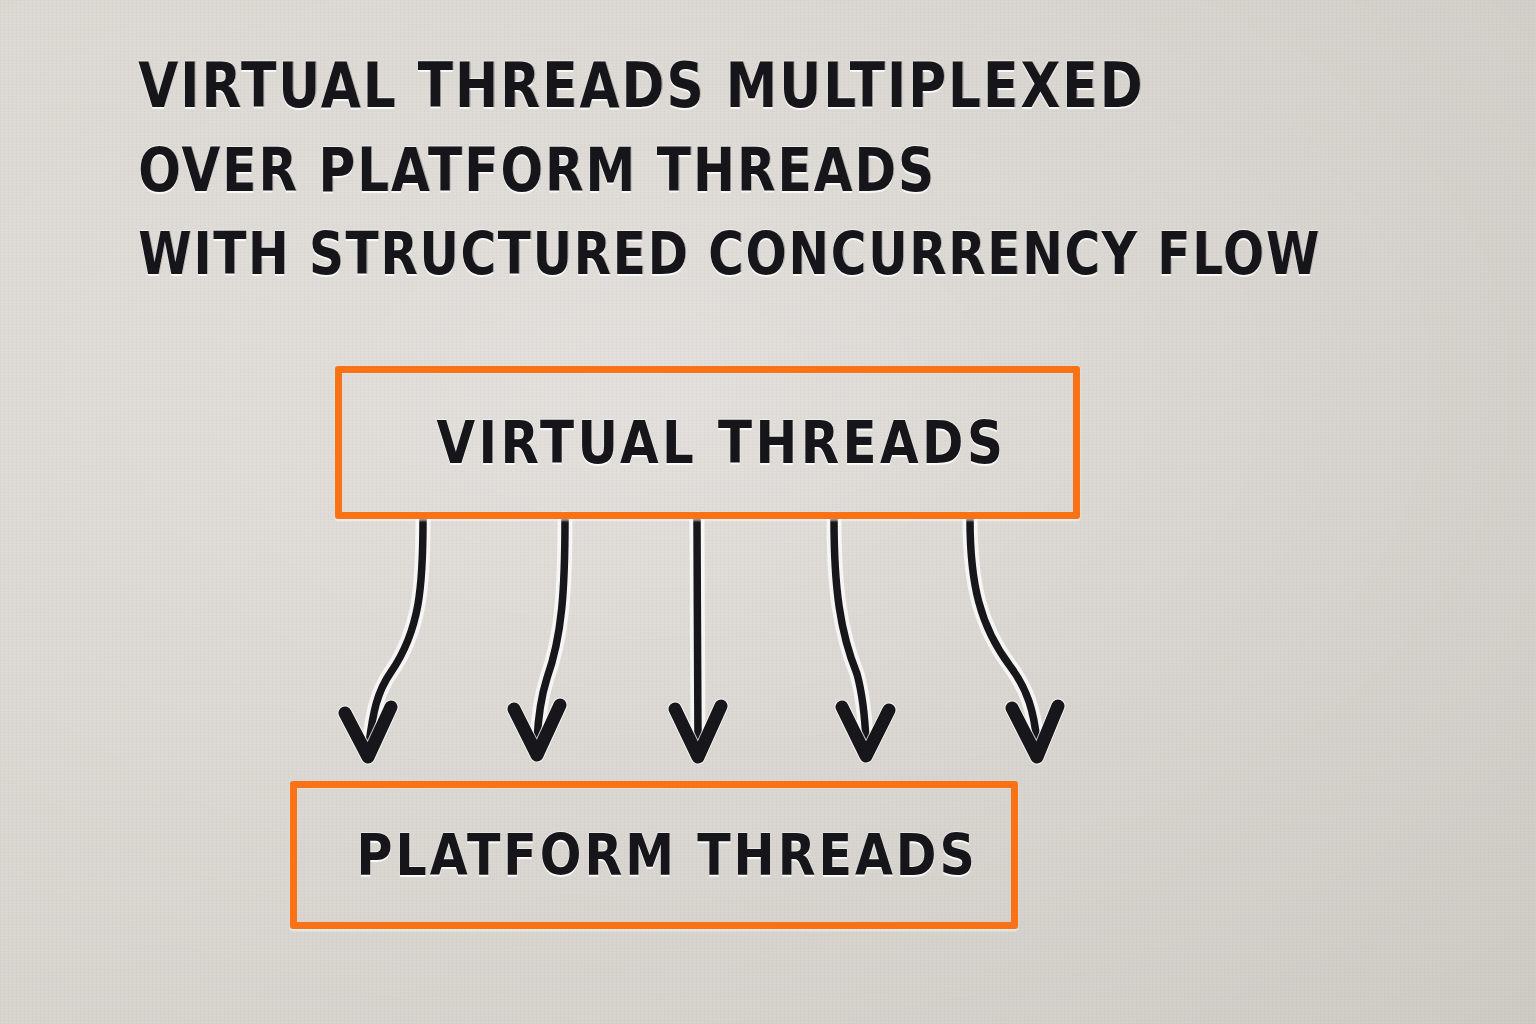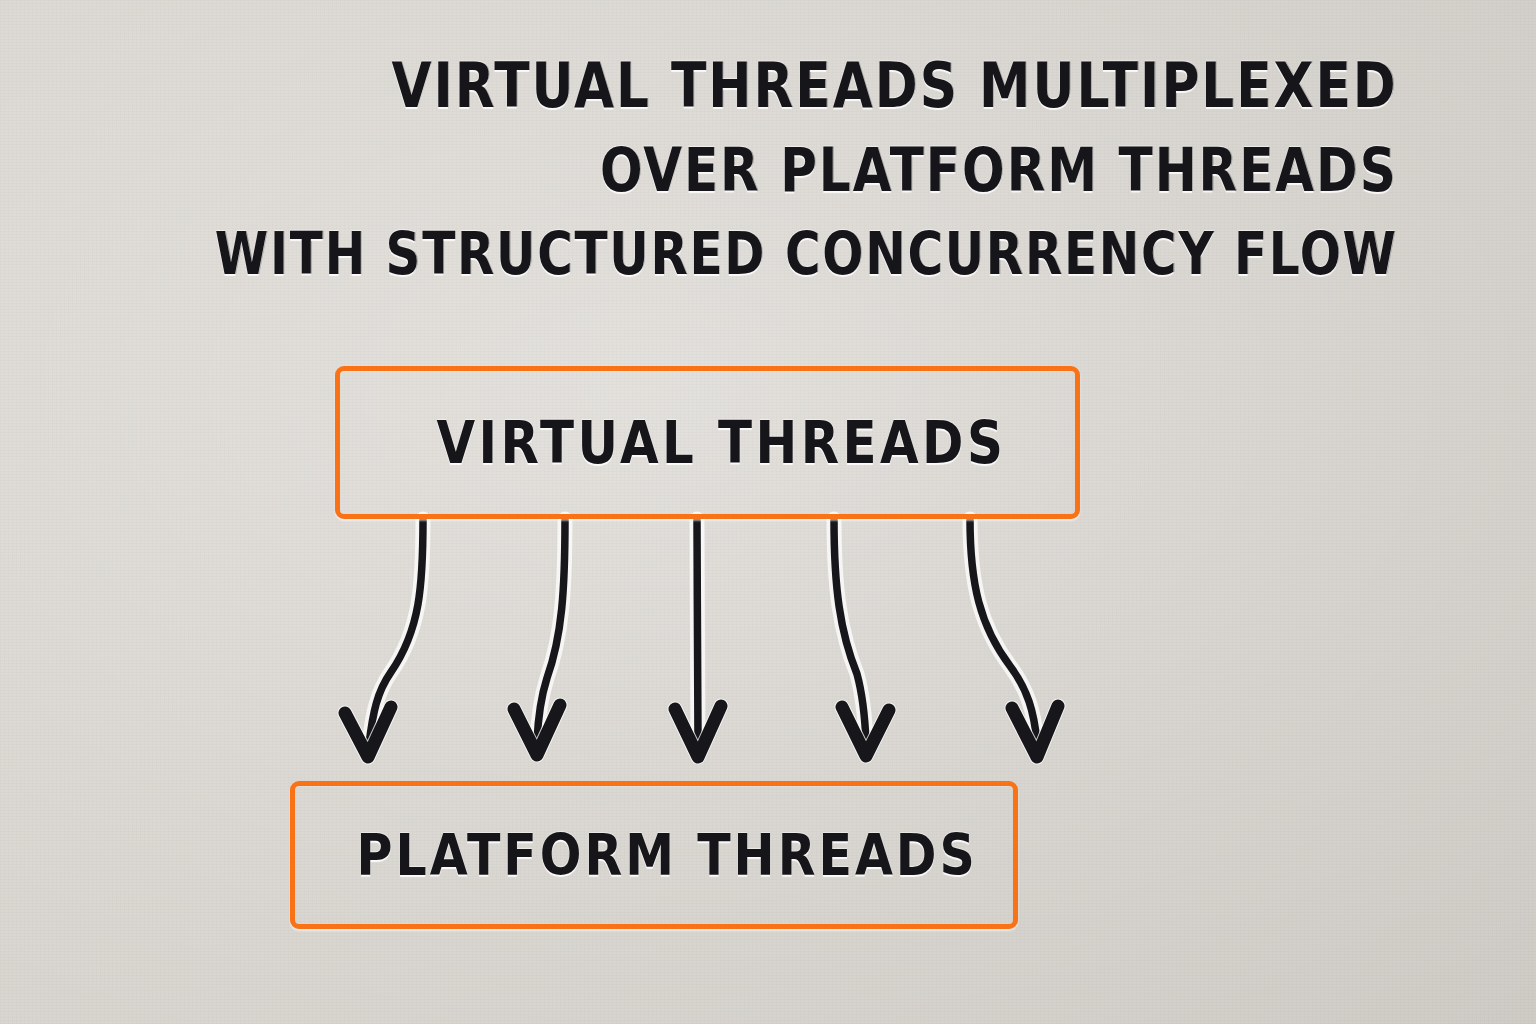--- a/index.html
+++ b/index.html
@@ -34,21 +34,21 @@
       repeating-linear-gradient(0deg, rgba(0,0,0,0.5) 0px, rgba(0,0,0,0) 1px, rgba(0,0,0,0) 2px, rgba(255,255,255,0.4) 3px),
       repeating-linear-gradient(90deg, rgba(0,0,0,0.4) 0px, rgba(0,0,0,0) 1px, rgba(0,0,0,0) 3px, rgba(255,255,255,0.35) 4px);
   }
 
   
   #title {
     position: absolute;
     left: 0;
     top: 44px;
     width: 1536px;
-    text-align: right;
+    text-align: left;
     z-index: 4;
   }
   #title .tline {
     display: block;
     color: #16161a;
     font-family: "DejaVu Sans", sans-serif;
     font-weight: 700;
     font-size: 62px;
     line-height: 84px;
     letter-spacing: 2.5px;
@@ -63,22 +63,22 @@
   }
   #title .tline.l1 { font-size: 63px; }
   #title .tline.l2 { font-size: 61px; }
   #title .tline.l3 { font-size: 59px; letter-spacing: 2.2px; }
 
   
   .node {
     position: absolute;
     box-sizing: border-box;
     background: transparent;
-    border: 5px solid #f97316;
-    border-radius: 9px;
+    border: 7px solid #f97316;
+    border-radius: 3px;
     display: flex;
     align-items: center;
     justify-content: center;
     z-index: 3;
     box-shadow:
       0 2px 2px rgba(255,255,255,0.55),
       inset 0 1px 0 rgba(255,255,255,0.20);
     padding-left: 27px;
   }
   .node .nlabel {

